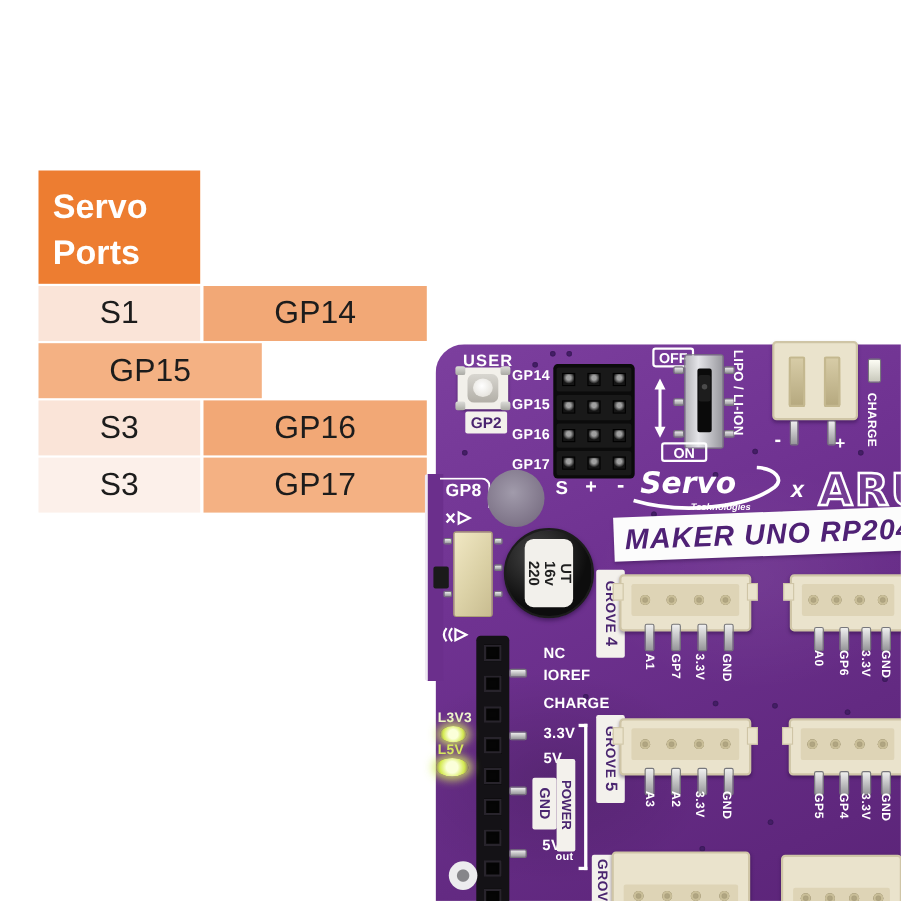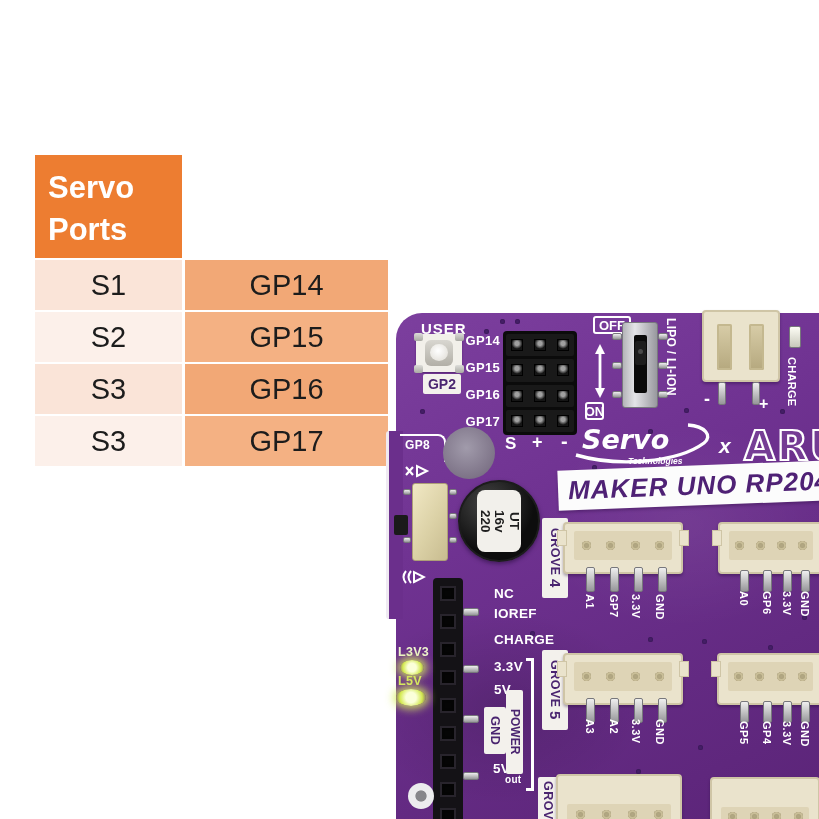--- a/index.html
+++ b/index.html
@@ -134,21 +134,20 @@
 
   <div class="dtable">
     <div class="thead">
       <div class="th th1">Servo Ports</div>
     </div>
     <div class="trow r0">
       <div class="td tport">S1</div>
       <div class="td tgpio">GP14</div>
     </div>
     <div class="trow r1">
-      <div class="td tport">S2</div>
       <div class="td tgpio">GP15</div>
     </div>
     <div class="trow r2">
       <div class="td tport">S3</div>
       <div class="td tgpio">GP16</div>
     </div>
     <div class="trow r3">
       <div class="td tport">S3</div>
       <div class="td tgpio">GP17</div>
     </div>
@@ -233,21 +232,21 @@
     <div class="metal" style="left:216px;top:49px;width:10px;height:7px"></div>
     <div class="metal" style="left:216px;top:78px;width:10px;height:7px"></div>
     <div class="metal" style="left:262px;top:20px;width:10px;height:7px"></div>
     <div class="metal" style="left:262px;top:49px;width:10px;height:7px"></div>
     <div class="metal" style="left:262px;top:78px;width:10px;height:7px"></div>
     <svg class="abs" style="left:198px;top:30px" width="12" height="56" viewBox="0 0 12 56">
       <path d="M6 1 L11 11 L1 11 Z" fill="#fff"></path>
       <rect x="4.6" y="9" width="2.8" height="38" fill="#fff"></rect>
       <path d="M6 55 L1 45 L11 45 Z" fill="#fff"></path>
     </svg>
-    <div class="obox" style="left:189px;top:89px;width:19px;height:18px">ON</div>
+    <div class="obox" style="left:205px;top:89px;width:42px;height:18px">ON</div>
 
     <div class="wlabel vtext" style="left:268px;top:5px;height:108px;font-size:12px">LIPO / LI-ION</div>
     <div class="jst" style="left:306px;top:-3px;width:78px;height:72px">
       <div class="slot2" style="left:13px"></div>
       <div class="slot2" style="left:45px"></div>
     </div>
     <div class="metal" style="left:322px;top:69px;width:8px;height:23px"></div>
     <div class="metal" style="left:356px;top:69px;width:8px;height:23px"></div>
     <div class="wlabel" style="left:308px;top:76px;font-size:18px">-</div>
     <div class="wlabel" style="left:363px;top:82px;font-size:16px">+</div>
@@ -261,21 +260,21 @@
       <div class="cytxt">Servo</div>
       <div class="cysub">Technologies</div>
     </div>
     <div class="collabx">x</div>
     <div class="arus">ARUS</div>
     <div class="banner">
       <span class="bname">MAKER UNO RP2040</span>
     </div>
 
     <div class="gp8box"></div>
-    <div class="wlabel" style="left:9px;top:125px;font-size:12px">GP8</div>
+    <div class="wlabel" style="left:9px;top:125px;font-size:16px">GP8</div>
     <div class="grayhole"></div>
     <svg class="abs" style="left:8px;top:150px" width="26" height="16" viewBox="0 0 26 16">
       <path d="M2 4 L9 12 M9 4 L2 12" stroke="#fff" stroke-width="2.2" fill="none"></path>
       <path d="M13 13 L23 8 L13 3 Z" stroke="#fff" stroke-width="2" fill="none"></path>
     </svg>
     <div class="goldsw"></div>
     <div class="goldknob"></div>
     <div class="metal" style="left:53px;top:176px;width:8px;height:6px"></div>
     <div class="metal" style="left:53px;top:200px;width:8px;height:6px"></div>
     <div class="metal" style="left:53px;top:224px;width:8px;height:6px"></div>

